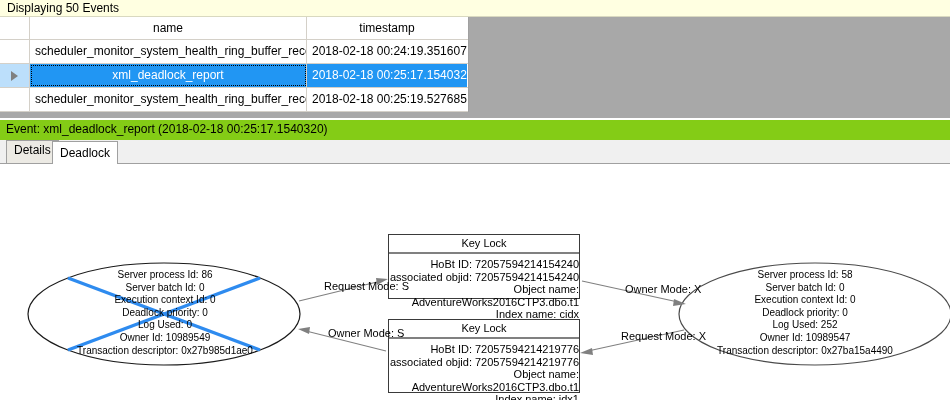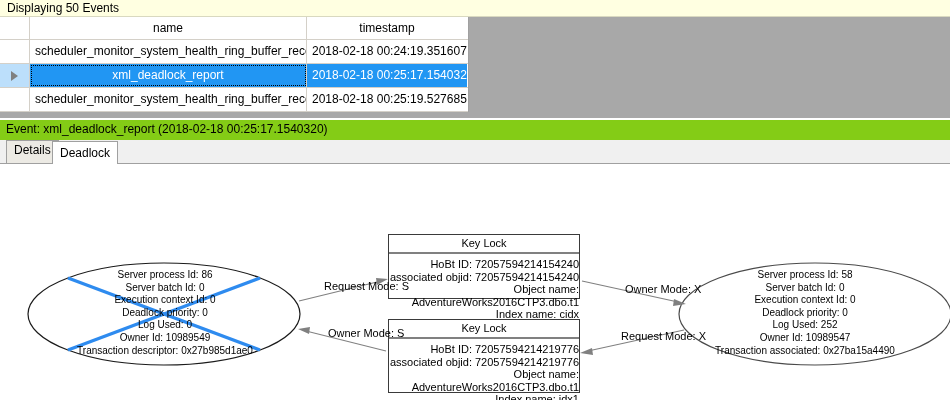--- a/index.html
+++ b/index.html
@@ -210,21 +210,21 @@
         <div>Transaction descriptor: 0x27b985d1ae0</div>
       </div>
 
       <div class="nodetext proc-right">
         <div>Server process Id: 58</div>
         <div>Server batch Id: 0</div>
         <div>Execution context Id: 0</div>
         <div>Deadlock priority: 0</div>
         <div>Log Used: 252</div>
         <div>Owner Id: 10989547</div>
-        <div>Transaction associated: 0x27ba15a4490</div>
+        <div>Transaction descriptor: 0x27ba15a4490</div>
       </div>
 
       <div class="lockbox box-top">
         <div class="title">Key Lock</div>
         <div class="body">
           <div>HoBt ID: 72057594214154240</div>
           <div>associated objid: 72057594214154240</div>
           <div>Object name: AdventureWorks2016CTP3.dbo.t1</div>
           <div>Index name: cidx</div>
         </div>

